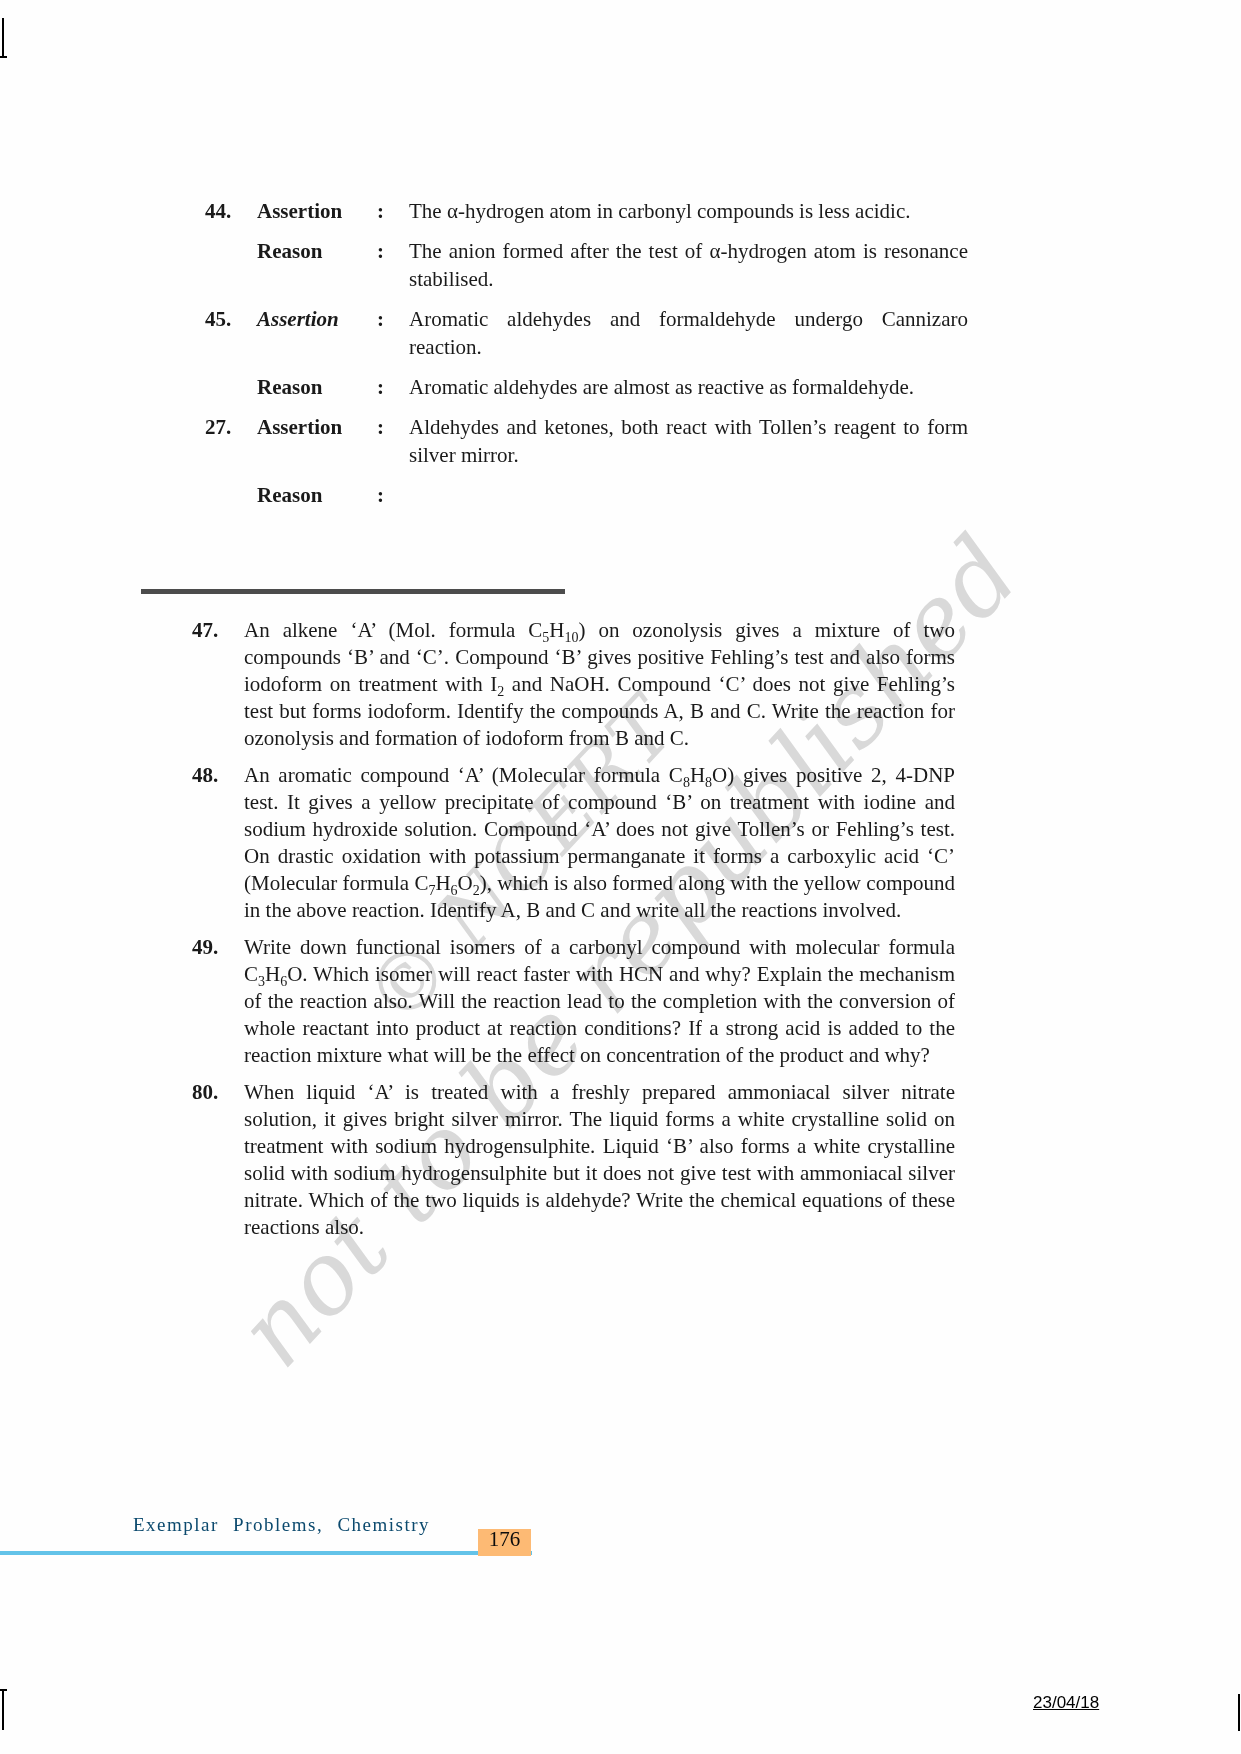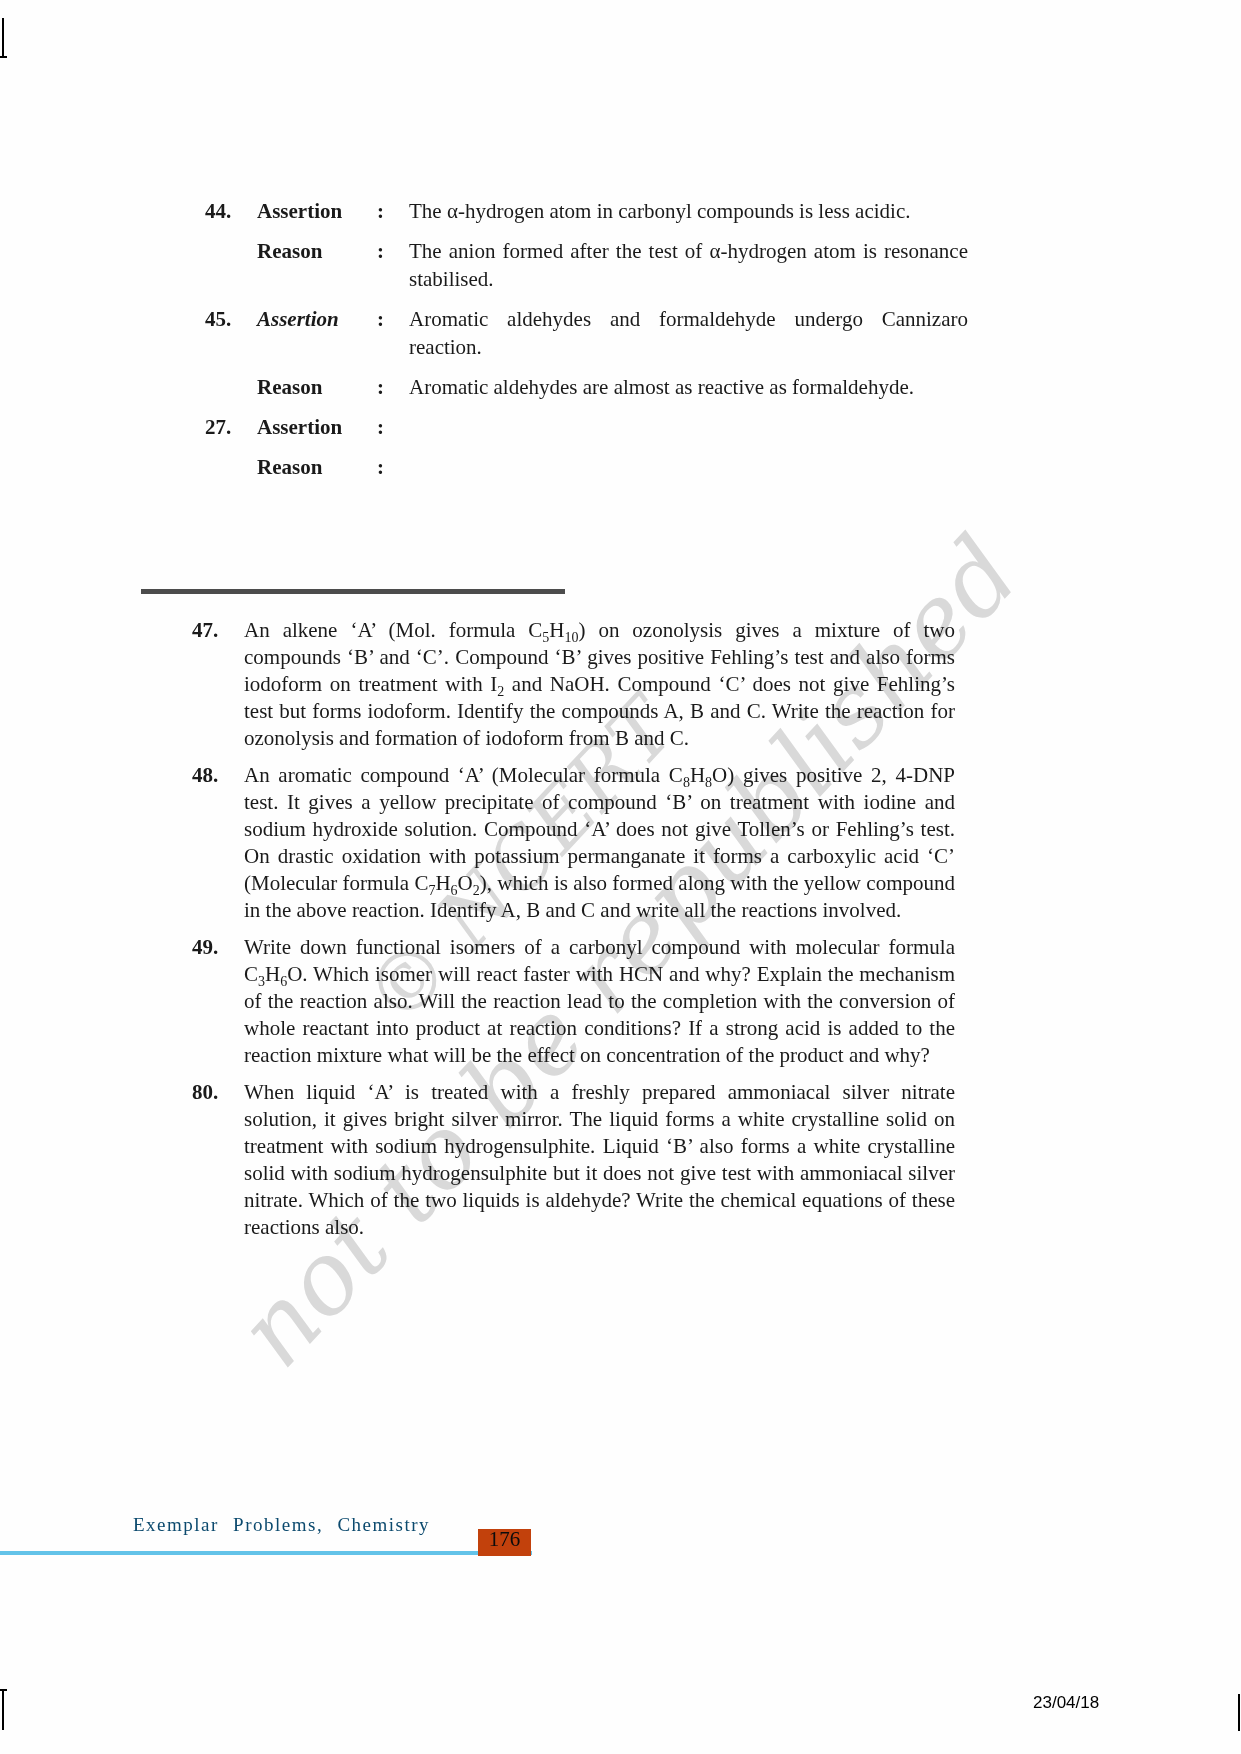--- a/index.html
+++ b/index.html
@@ -79,31 +79,31 @@
     position:absolute;left:133px;top:1514px;z-index:1;
     font-size:19px;color:#0c4a6e;
     letter-spacing:1.5px;word-spacing:8px;
   }
   .footer-rule{
     position:absolute;left:0;top:1551px;width:532px;height:4px;
     background:#63c3e9;z-index:1;
   }
   .footer-pagebox{
     position:absolute;left:478px;top:1529px;width:53px;height:27px;
-    background:#c2410c;z-index:2;
+    background:#fdba74;z-index:2;
     text-align:center;
   }
   .footer-pagenum{
     font-size:21px;color:#0c0c0c;line-height:26px;
     display:block;margin-top:-3px;
   }
   .date-stamp{
     position:absolute;left:1033px;top:1693px;z-index:1;
     font-family:"Liberation Sans",sans-serif;
-    font-size:17px;color:#000;
+    font-size:17px;color:#000;text-decoration:underline;
   }
 </style>
 </head>
 <body>
 
 <div class="page">
 
   <div class="wm-line wm-1">© NCERT</div>
   <div class="wm-line wm-2">not to be republished</div>
 
@@ -138,20 +138,21 @@
       <span class="ar-num"></span>
       <span class="ar-label">Reason</span>
       <span class="ar-colon">:</span>
       <span class="ar-text">Aromatic aldehydes are almost as reactive as formaldehyde.</span>
     </div>
 
     <div class="ar-row">
       <span class="ar-num">27.</span>
       <span class="ar-label">Assertion</span>
       <span class="ar-colon">:</span>
+      <span class="ar-text">Aldehydes and ketones, both react with Tollen’s reagent to form silver mirror.</span>
     </div>
     <div class="ar-row">
       <span class="ar-num"></span>
       <span class="ar-label">Reason</span>
       <span class="ar-colon">:</span>
     </div>
 
   </section>
 
   <div class="heading-rule"></div>

